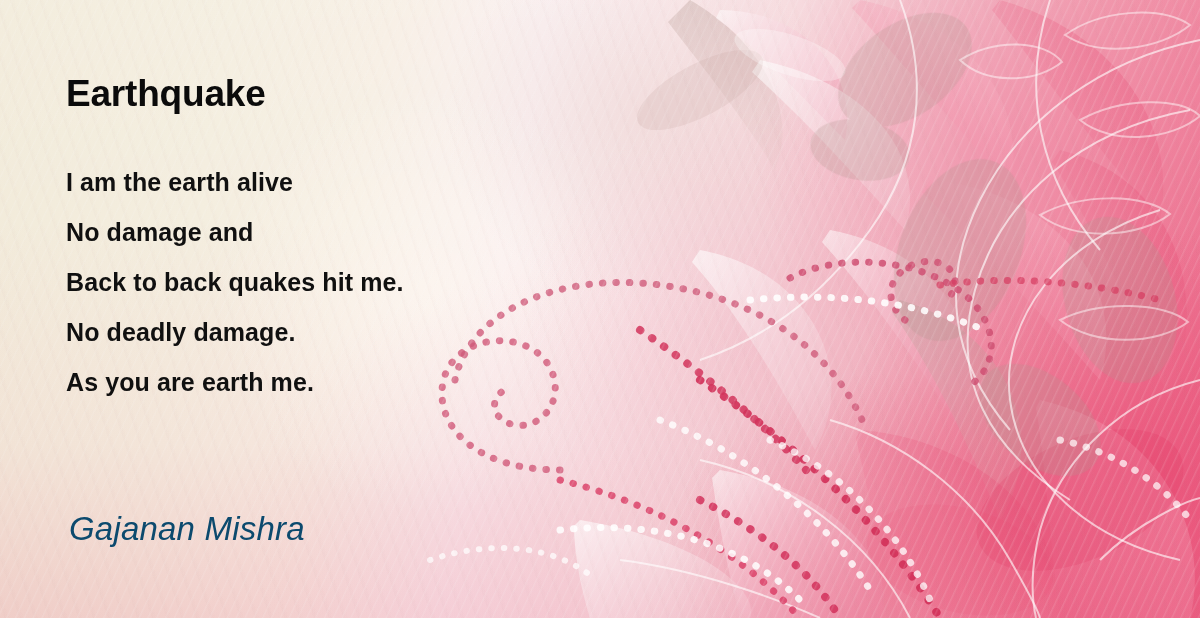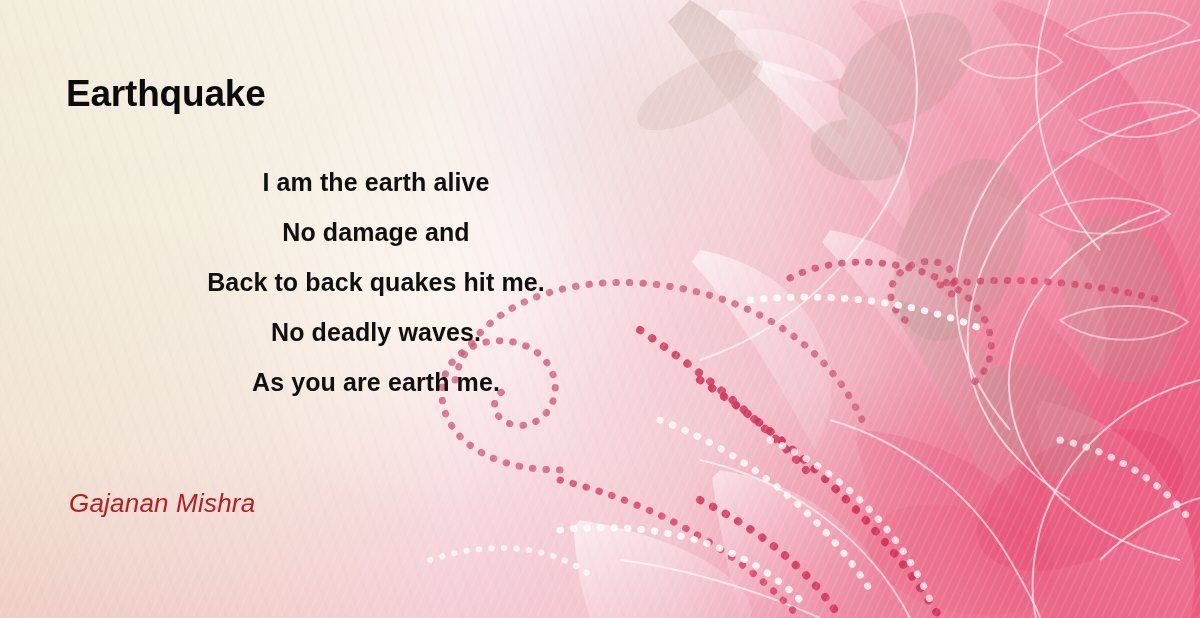--- a/index.html
+++ b/index.html
@@ -118,41 +118,40 @@
     letter-spacing: -0.2px;
     line-height: 1.1;
     white-space: nowrap;
   }
 
   #poem-body {
     position: absolute;
     left: 66px;
     top: 157px;
     width: 620px;
-    text-align: center;
   }
 
   .poem-line {
     font-size: 25px;
     font-weight: bold;
     color: #101010;
     line-height: 50px;
     height: 50px;
     letter-spacing: 0.1px;
     white-space: nowrap;
   }
 
   #poem-author {
     position: absolute;
     left: 69px;
-    top: 488px;
-    font-size: 26px;
+    top: 510px;
+    font-size: 33px;
     font-style: italic;
     font-weight: normal;
-    color: #b91c1c;
+    color: #0c4a6e;
     letter-spacing: 0.2px;
     white-space: nowrap;
   }
 </style>
 </head>
 <body>
 
 <div id="poem-card">
 
   <div class="bg-layer" id="bg-base"></div>
@@ -267,19 +266,19 @@
   <div class="bg-layer" id="bg-texture-2"></div>
 
   <div id="content">
 
     <h1 id="poem-title">Earthquake</h1>
 
     <div id="poem-body">
       <div class="poem-line">I am the earth alive</div>
       <div class="poem-line">No damage and</div>
       <div class="poem-line">Back to back quakes hit me.</div>
-      <div class="poem-line">No deadly waves.</div>
+      <div class="poem-line">No deadly damage.</div>
       <div class="poem-line">As you are earth me.</div>
     </div>
 
     <div id="poem-author">Gajanan Mishra</div>
   </div>
 </div>
 
 </body></html>

